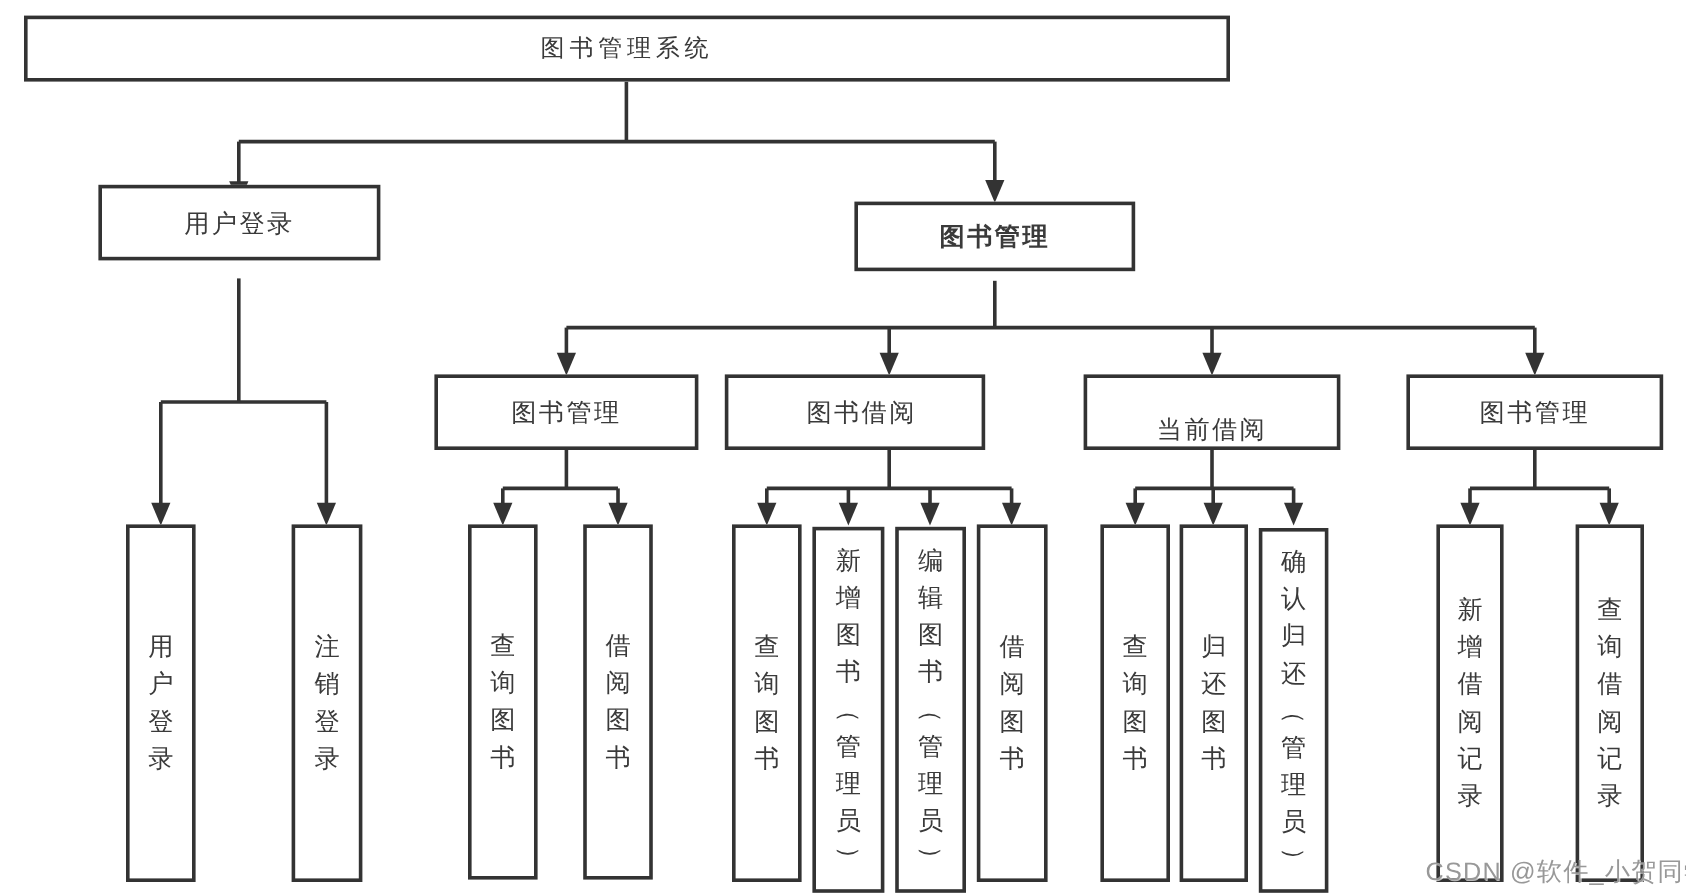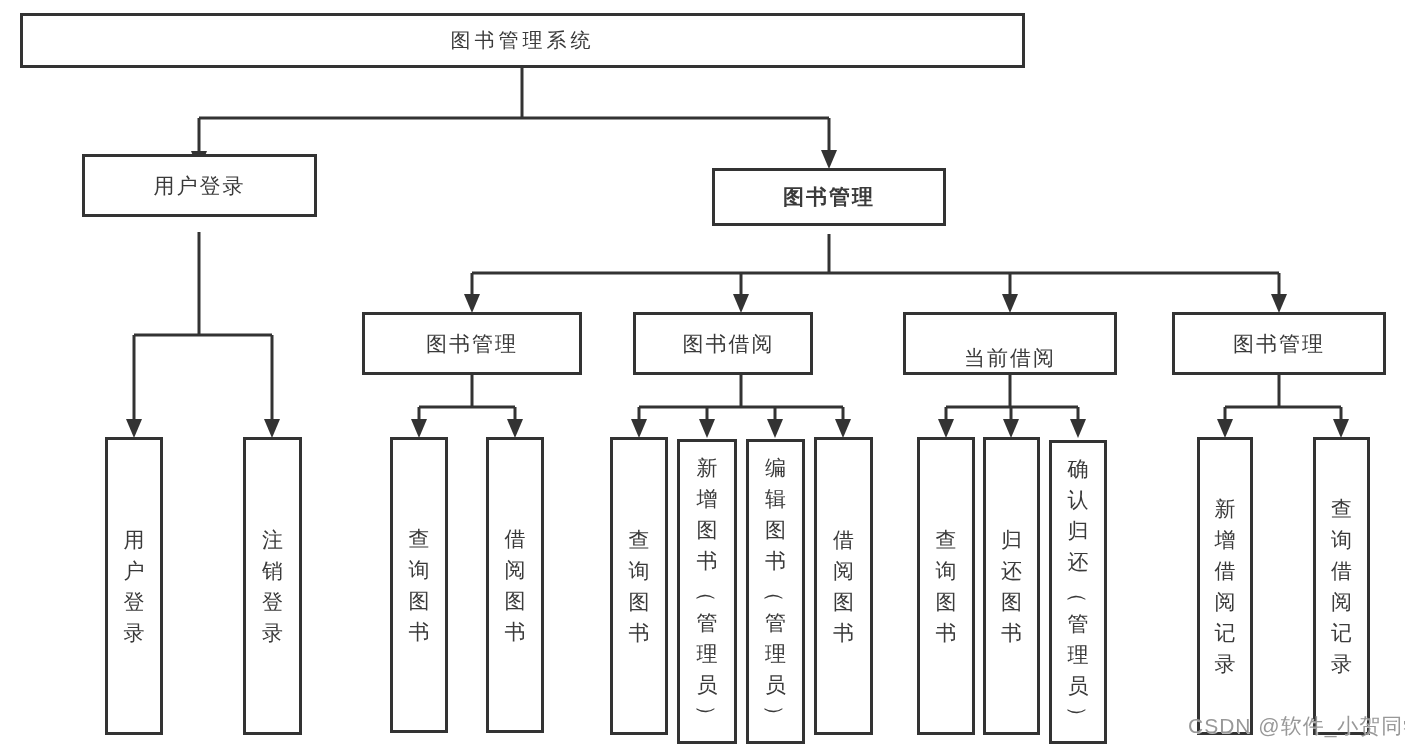--- a/index.html
+++ b/index.html
@@ -27,21 +27,21 @@
     align-items:center;justify-content:center;
     height:100%;width:100%;
   }
   .ch{display:block;height:31px;line-height:31px;font-size:21px;text-align:center;}
   .ch.rot{transform:rotate(90deg);}
   
   #n-root{left:20px;top:13px;width:1005px;height:55px;}
   #n-user-login{left:82px;top:154px;width:235px;height:63px;}
   #n-book-mgmt{left:712px;top:168px;width:234px;height:58px;font-weight:bold;}
   #n-new-book-rec{left:362px;top:312px;width:220px;height:63px;}
-  #n-book-borrow{left:633px;top:312px;width:180px;height:63px;padding-left:11px;}
+  #n-book-borrow{left:604px;top:312px;width:217px;height:63px;padding-left:11px;}
   #n-current-borrow{left:903px;top:312px;width:214px;height:63px;align-items:flex-end;}
   #n-borrow-records{left:1172px;top:312px;width:214px;height:63px;}
   #n-v-user-login{left:105px;top:437px;width:58px;height:298px;}
   #n-v-logout{left:243px;top:437px;width:59px;height:298px;}
   #n-v-query-book-a{left:390px;top:437px;width:58px;height:296px;}
   #n-v-borrow-book-a{left:486px;top:437px;width:58px;height:296px;}
   #n-v-query-book-b{left:610px;top:437px;width:58px;height:298px;}
   #n-v-add-book{left:677px;top:439px;width:60px;height:305px;}
   #n-v-edit-book{left:746px;top:439px;width:59px;height:305px;}
   #n-v-borrow-book-b{left:814px;top:437px;width:59px;height:298px;}

